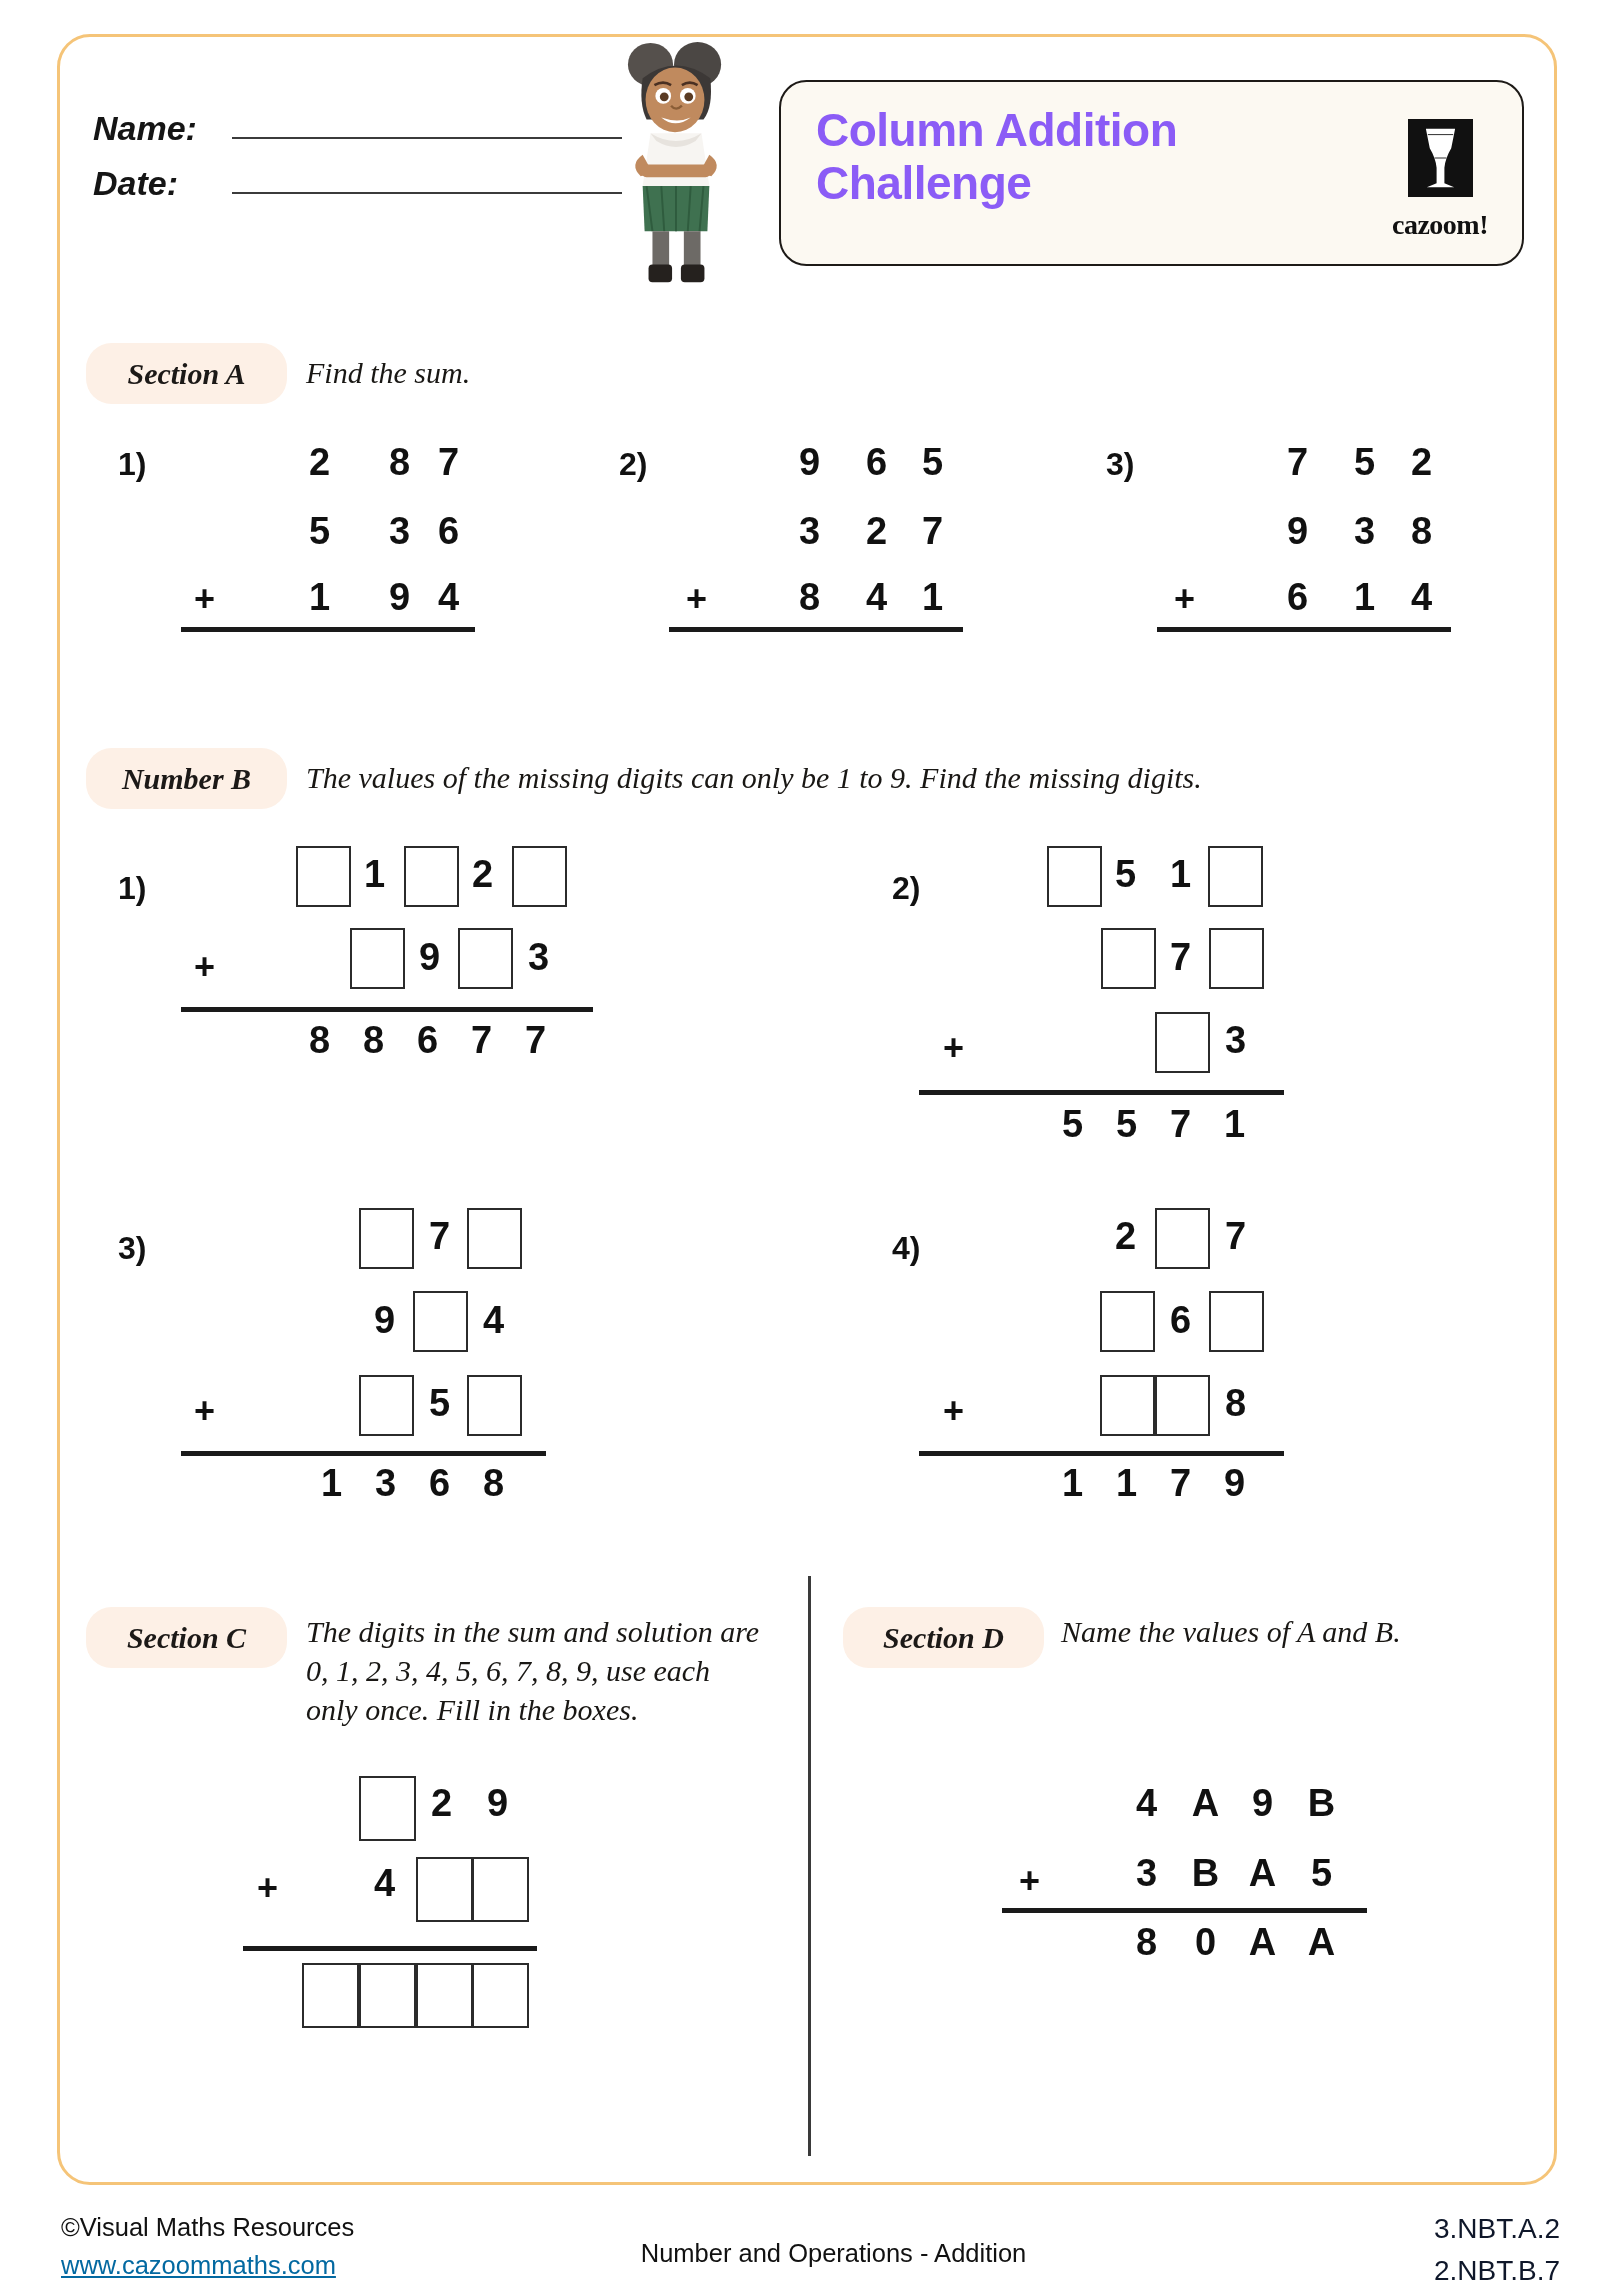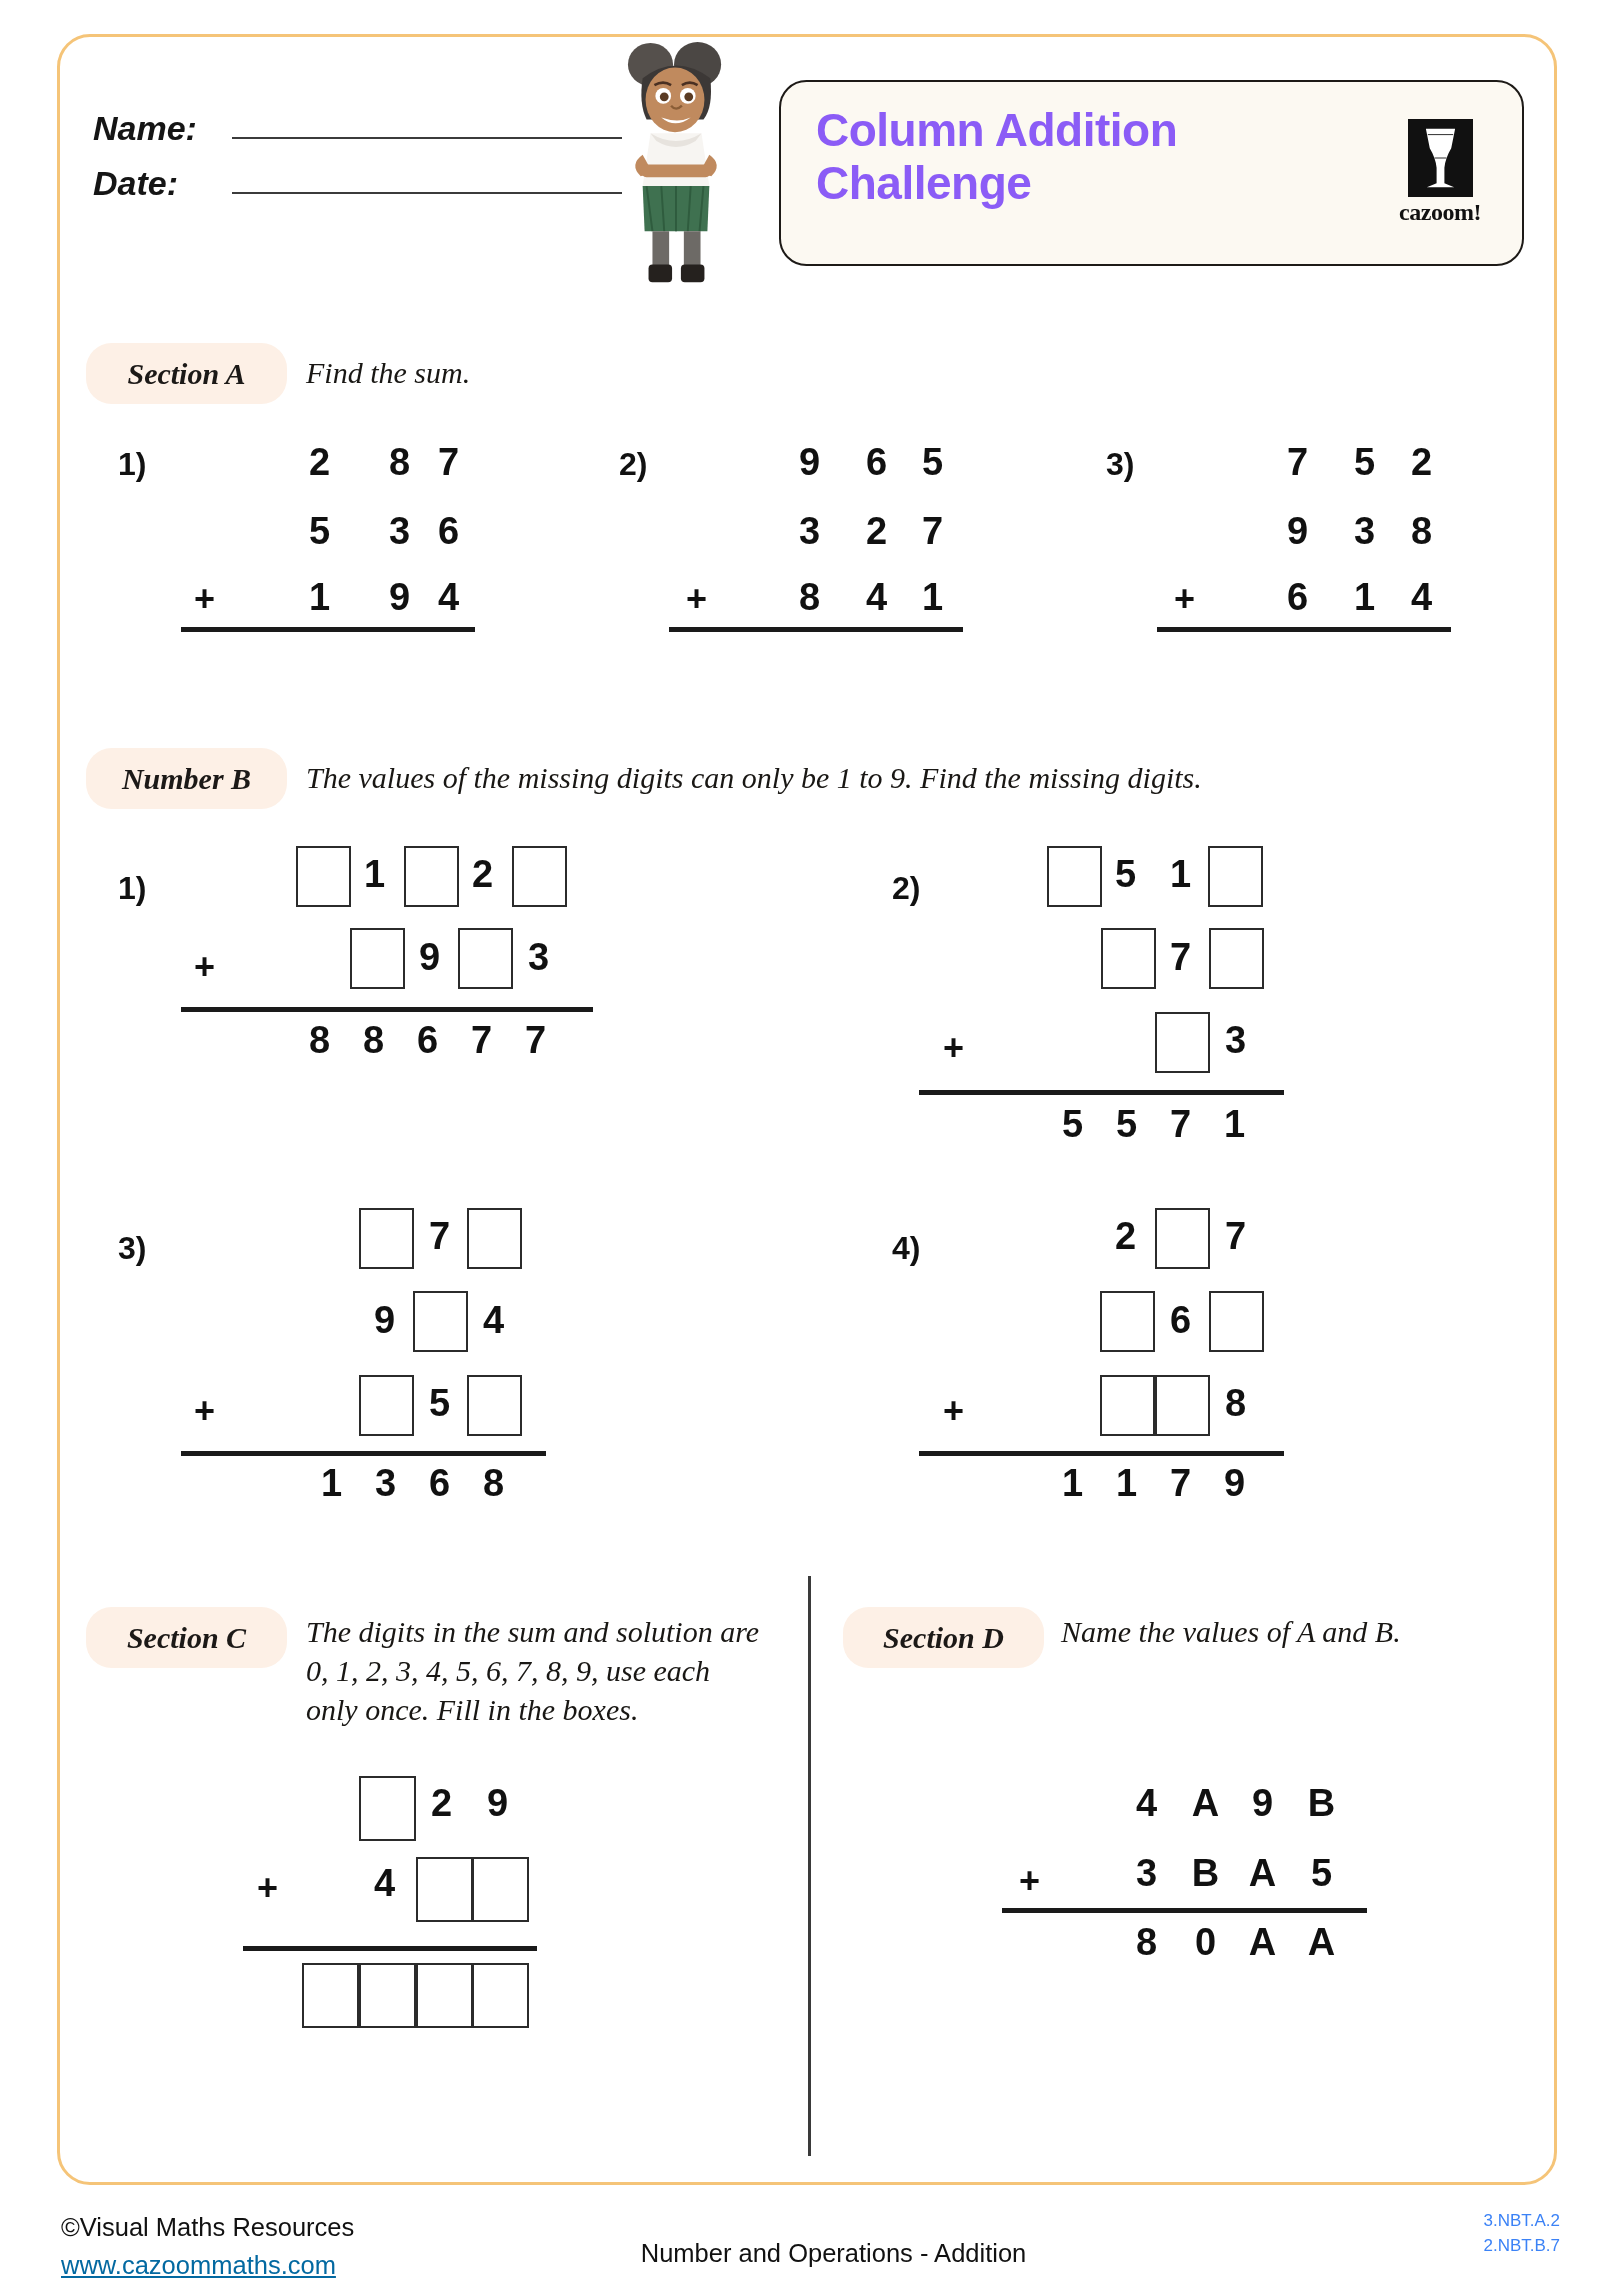--- a/index.html
+++ b/index.html
@@ -32,21 +32,21 @@
     background:#FCF9F2;border:2.9px solid #1d1a17;border-radius:27.4px;
     box-sizing:border-box;
   }
   .title-text{
     position:absolute;left:35px;top:21.6px;width:549px;
     font-size:46px;font-weight:bold;line-height:1.16;color:#8b5cf6;
     font-family:"Liberation Sans",sans-serif;letter-spacing:-0.5px;
   }
   .logo{position:absolute;right:29px;top:37px;width:106px;text-align:center;}
   .logo-sq{width:65px;height:78px;background:#111;margin:0 auto;position:relative;}
-  .logo-word{font-family:"Liberation Serif",serif;font-weight:bold;font-size:24px;color:#111;margin-top:2px;letter-spacing:-0.5px;}
+  .logo-word{font-family:"Liberation Serif",serif;font-weight:bold;font-size:28px;color:#111;margin-top:12px;letter-spacing:-0.5px;}
 
   
   .pill{
     position:absolute;background:#FDF0E6;border-radius:25.5px;
     height:61px;line-height:61px;text-align:center;
     font-family:"Liberation Serif",serif;font-style:italic;font-weight:bold;
     font-size:30px;color:#1c1917;width:201px;
   }
   .instr{
     position:absolute;font-family:"Liberation Serif",serif;font-style:italic;
@@ -61,21 +61,21 @@
   .rule{position:absolute;height:4.9px;background:#1a1a1a;}
   .bx{position:absolute;border:2.5px solid #2b2b2b;background:#fff;box-sizing:border-box;}
 
   .vdivider{position:absolute;width:2.9px;background:#3a3a3a;}
 
   
   .footer{position:absolute;left:0;top:2196px;width:1621px;height:98px;}
   .f-left{position:absolute;left:61px;top:11.8px;font-size:25.5px;color:#111;line-height:1.5;font-family:"Liberation Sans",sans-serif;}
   .f-link{color:#0369a1;text-decoration:underline;display:block;}
   .f-mid{position:absolute;left:0;top:43px;width:1621px;text-align:center;font-size:25.5px;color:#111;font-family:"Liberation Sans",sans-serif;margin-left:23px;}
-  .f-right{position:absolute;right:61px;top:11.8px;text-align:right;font-size:17px;color:#3b82f6;line-height:1.5;font-family:"Liberation Sans",sans-serif;}
+  .f-right{position:absolute;right:61px;top:11.8px;text-align:right;font-size:28px;color:#0f172a;line-height:1.5;font-family:"Liberation Sans",sans-serif;}
 </style>
 </head>
 <body>
 
 <div class="page"></div>
 
 <div class="name-block">
   <div class="nd-row">
     <span class="nd-label">Name:</span>
     <span class="nd-line"></span>

